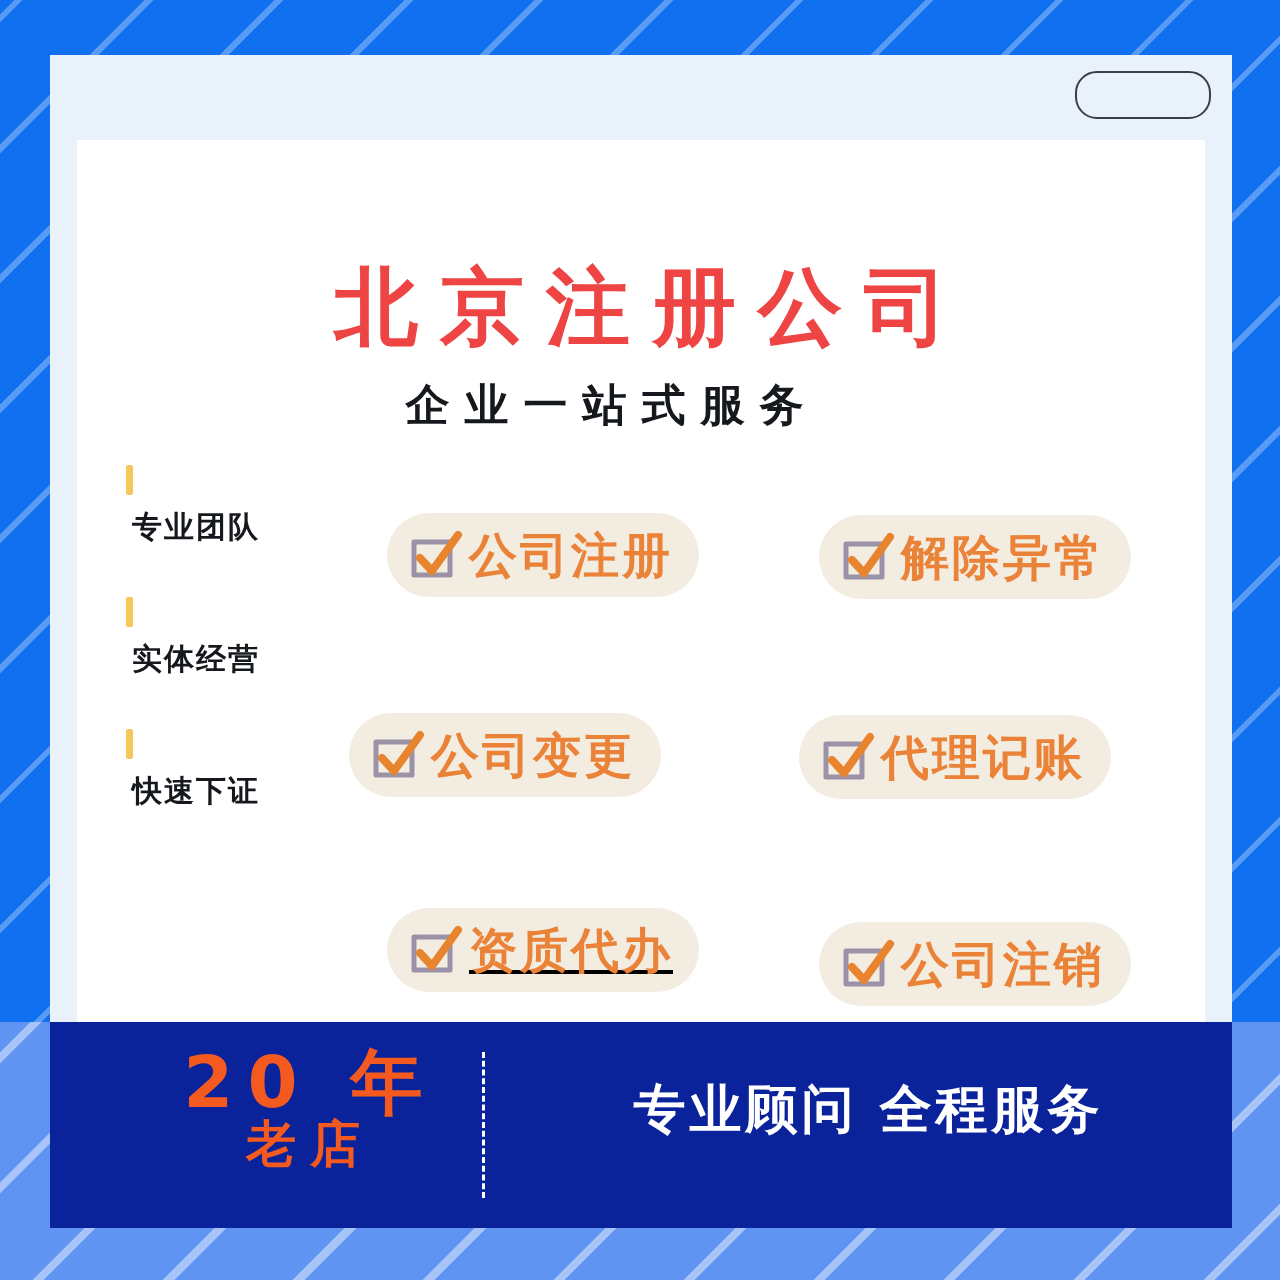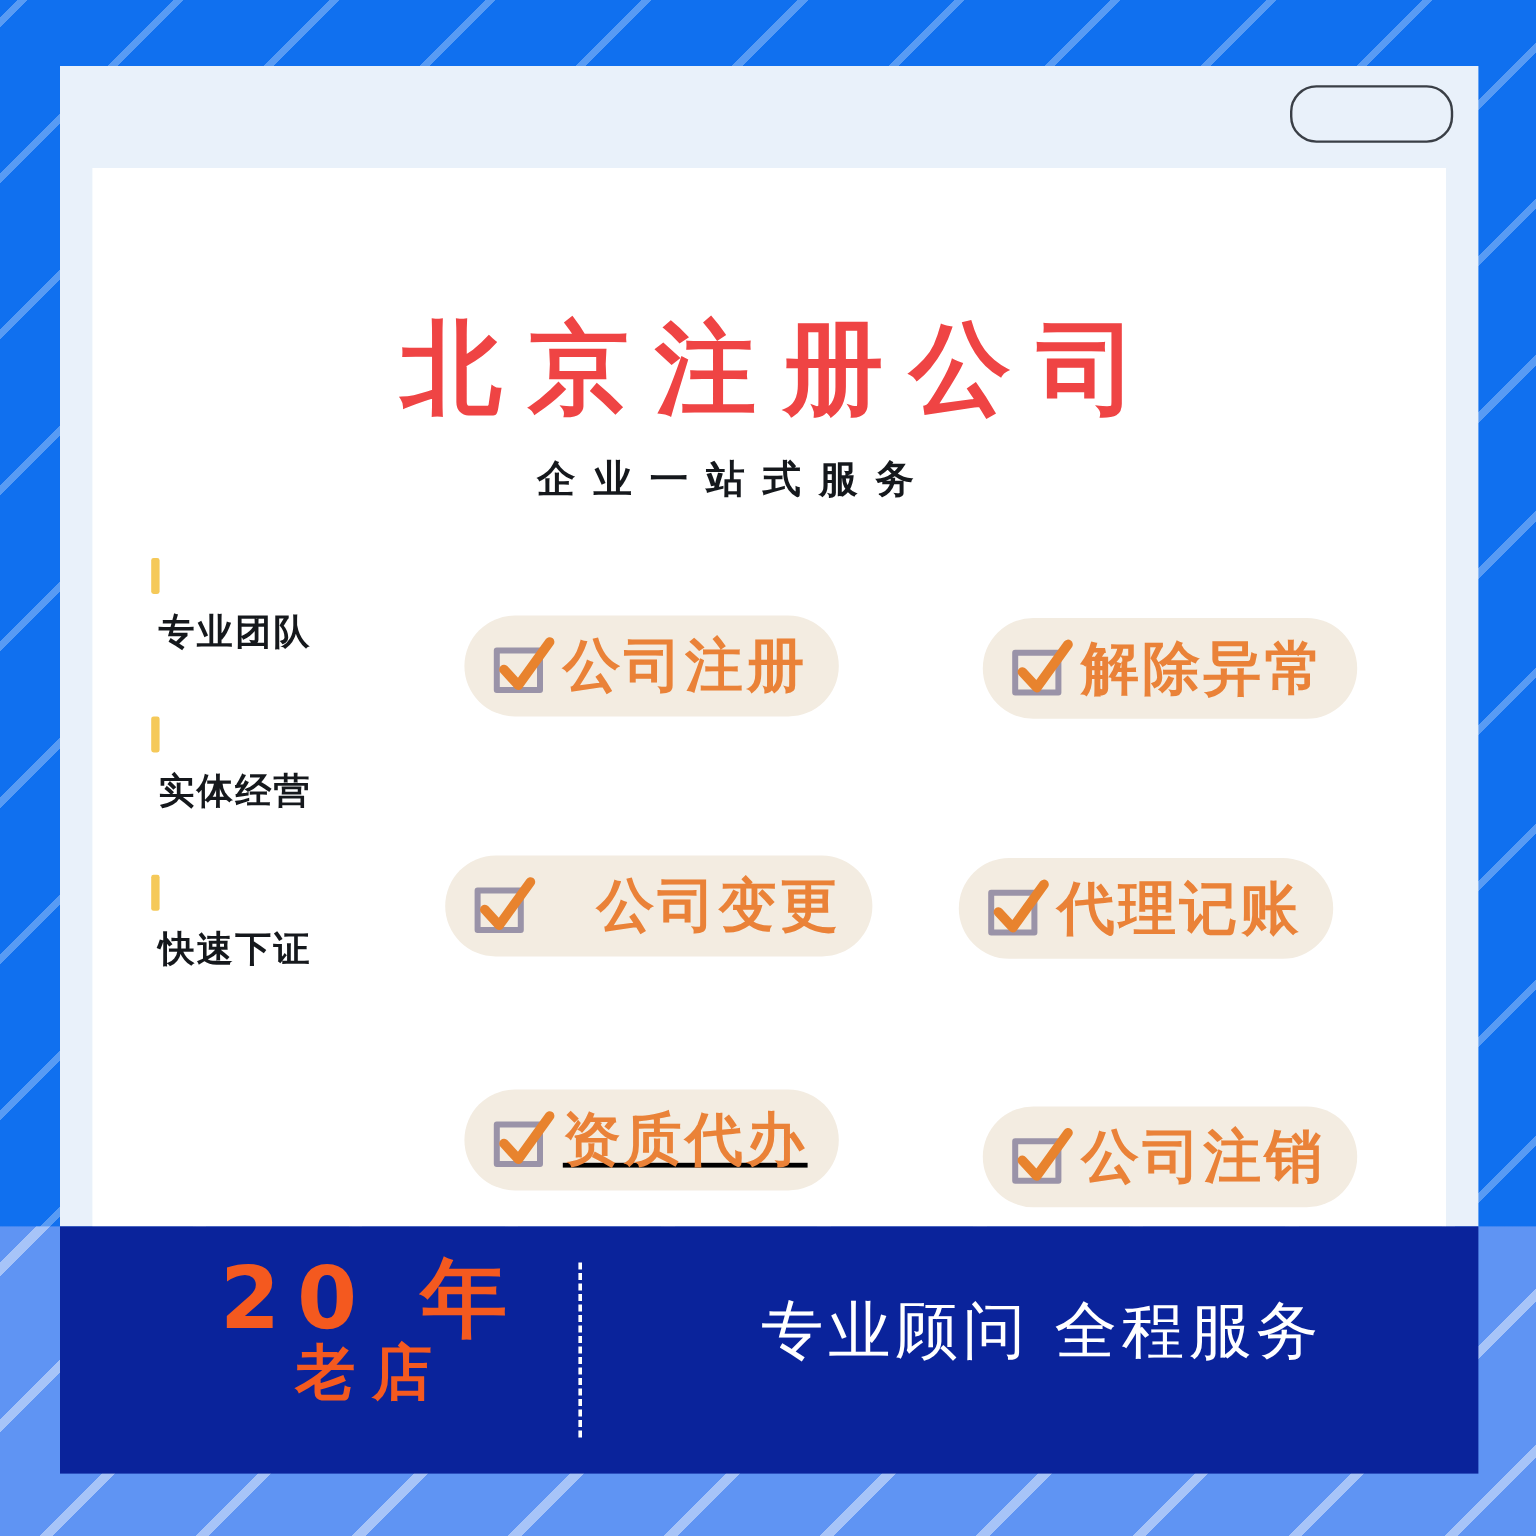--- a/index.html
+++ b/index.html
@@ -54,21 +54,21 @@
 
   
   .title{
     position:absolute;left:0;top:125px;width:1128px;text-align:center;
     font-size:84px;font-weight:bold;color:#ef4444;letter-spacing:22px;
     text-indent:22px;line-height:1;
     font-family:"DejaVu Sans","Liberation Sans",sans-serif;
   }
   .subtitle{
     position:absolute;left:0;top:243px;width:1055px;text-align:center;
-    font-size:32px;font-weight:bold;color:#15181c;letter-spacing:15px;
+    font-size:44px;font-weight:bold;color:#15181c;letter-spacing:15px;
     text-indent:15px;line-height:1;
     font-family:"DejaVu Sans","Liberation Sans",sans-serif;
   }
 
   
   .features{position:absolute;left:27px;top:325px;width:250px;}
   .feature{position:relative;height:132px;}
   .feature .bar{
     position:absolute;left:22px;top:0;width:7px;height:30px;
     background:#f5c959;border-radius:2px;
@@ -91,21 +91,21 @@
     position:relative;width:52px;height:48px;flex:0 0 52px;margin-right:8px;
   }
   .pill .chk svg{position:absolute;left:0;top:-4px;}
   .pill .plabel{
     font-size:48px;font-weight:bold;color:#ea8238;letter-spacing:3px;
     white-space:nowrap;line-height:1;
     font-family:"DejaVu Sans","Liberation Sans",serif;
   }
   .pill.p0{left:310px;top:373px;}
   .pill.p1{left:742px;top:375px;}
-  .pill.p2{left:294px;top:573px;gap:44px;}
+  .pill.p2{left:272px;top:573px;}
   .pill.p3{left:722px;top:575px;}
   .pill.p4{left:310px;top:768px;text-decoration:underline;}
   .pill.p5{left:742px;top:750px;margin-top:32px;}
 
   
   .banner{
     position:absolute;left:50px;top:1022px;width:1182px;height:206px;
     background:#0a239b;
   }
   .banner .years{
@@ -115,21 +115,21 @@
   }
   .banner .years .l1{font-size:72px;letter-spacing:14px;display:block;}
   .banner .years .l2{font-size:50px;letter-spacing:14px;display:block;}
   .banner .divider{
     position:absolute;left:432px;top:30px;width:0;height:146px;
     border-left:3px dashed #ffffff;
   }
   .banner .slogan{
     position:absolute;left:455px;top:0;width:727px;height:176px;
     display:flex;align-items:center;justify-content:center;
-    color:#ffffff;font-size:52px;font-weight:normal;letter-spacing:4px;
+    color:#ffffff;font-size:52px;font-weight:bold;letter-spacing:4px;
     font-family:"DejaVu Sans","Liberation Sans",sans-serif;
   }
 </style>
 </head>
 <body>
 
 <div id="poster">
 
   <div class="bottom-band"></div>
 

